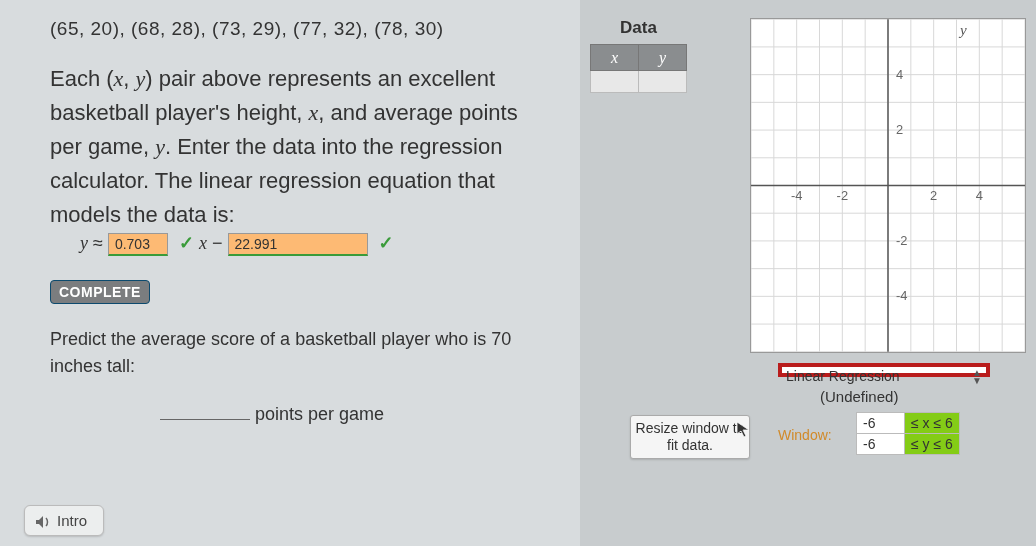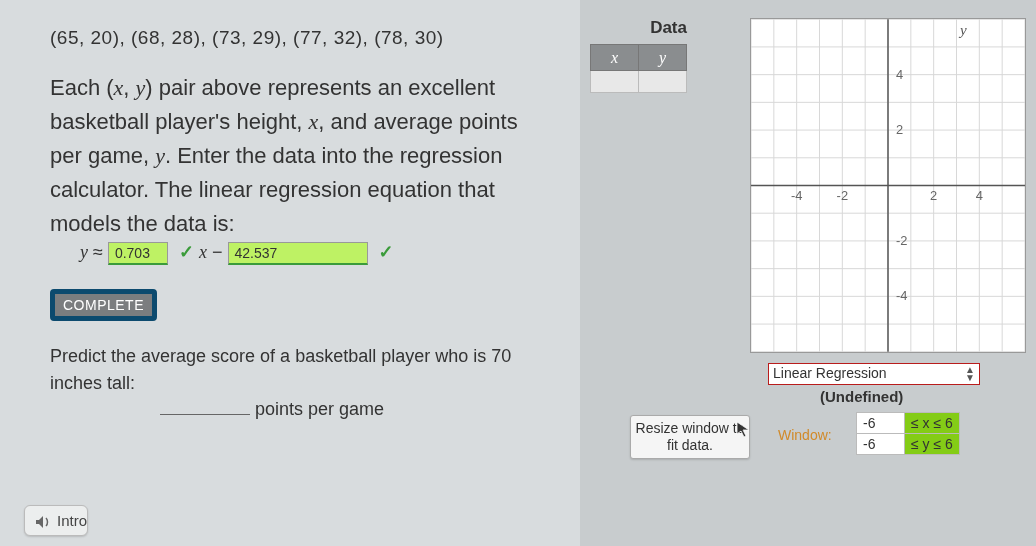--- a/index.html
+++ b/index.html
@@ -1,41 +1,41 @@
 <!DOCTYPE html>
 <html><head>
 <meta charset="utf-8">
 <style>
 *{box-sizing:border-box;margin:0;padding:0}
 body{width:1036px;height:546px;background:#d8dcde;font-family:Arial,Helvetica,sans-serif;font-size:17px;color:#333;overflow:hidden;position:relative}
-.left-panel{position:absolute;left:0;top:0;width:580px;height:402px;padding:27px 28px 0 50px}
+.left-panel{position:absolute;left:0;top:0;width:580px;height:402px;padding:18px 28px 0 50px}
 .right-panel{position:absolute;left:580px;top:0;width:456px;height:546px;background:#c8ccce}
 .points-line{font-size:19px;margin-bottom:22px;letter-spacing:.5px}
 .desc{font-size:22px;line-height:1.55;}
 .it{font-style:italic;font-family:'Times New Roman',serif}
 .eq-line{font-size:18px;margin:0 0 24px 30px}
-.eq-input{display:inline-block;background:#bef264;border:1px solid #999;border-bottom:2px solid #3a9b3a;padding:2px 6px;font-size:14px;font-family:Arial;min-width:60px;vertical-align:baseline}
+.eq-input{display:inline-block;background:#fdba74;border:1px solid #999;border-bottom:2px solid #3a9b3a;padding:2px 6px;font-size:14px;font-family:Arial;min-width:60px;vertical-align:baseline}
 .eq-input.wide{min-width:140px}
 .chk{color:#3a9b3a;font-weight:bold;margin-left:6px}
-.btn-done{display:inline-block;background:#7b7d7f;color:#fff;font-weight:normal;font-size:14px;padding:3px 8px;border-radius:4px;border:5px solid #0c4a6e;letter-spacing:.5px}
+.btn-done{display:inline-block;background:#7b7d7f;color:#fff;font-weight:bold;font-size:14px;padding:3px 8px;border-radius:4px;border:1px solid #0c4a6e;letter-spacing:.5px}
 .btn-done.checked::after{content:" ✔";color:#cfeec0}
-.predict{font-size:18px;line-height:1.5;}
+.predict{font-size:18px;line-height:1.5;margin-bottom:22px}
 .blank{display:inline-block;border-bottom:1px solid #666;width:90px;height:1em;vertical-align:baseline}
-.intro-btn{position:absolute;left:24px;bottom:10px;background:#eceeee;border:1px solid #bbb;border-radius:6px;padding:6px 0 6px 10px;font-size:15px;color:#444;box-shadow:0 1px 2px rgba(0,0,0,.15)}
+.intro-btn{position:absolute;left:24px;bottom:10px;background:#eceeee;border:1px solid #bbb;border-radius:6px;padding:6px 16px 6px 10px;font-size:15px;color:#444;box-shadow:0 1px 2px rgba(0,0,0,.15)}
 .intro-btn .spk{display:inline-block;width:16px;height:14px;margin-right:6px;vertical-align:middle}
 .data-block{position:absolute;left:10px;top:18px}
-.data-title{font-weight:bold;font-size:17px;text-align:right;margin-bottom:6px}
+.data-title{font-weight:bold;font-size:17px;text-align:center;margin-bottom:6px}
 .data-table{border-collapse:collapse}
 .data-table th{background:#8a8d8f;color:#fff;font-style:italic;font-family:'Times New Roman',serif;font-weight:normal;font-size:16px;width:48px;height:26px;border:1px solid #777;text-align:center}
 .data-table td{background:#e8e8e8;height:22px;border:1px solid #bbb}
 .graph{position:absolute;left:170px;top:18px;width:276px;height:335px;background:#fff;border:1px solid #999}
 .graph svg{width:100%;height:100%}
-.reg-select{position:absolute;left:188px;top:363px;width:212px;height:22px;background:#fff;border:1px solid #b91c1c;font-size:14px;padding:1px 4px}
+.reg-select{position:absolute;left:198px;top:363px;width:212px;height:14px;background:#fff;border:4px solid #b91c1c;font-size:14px;padding:1px 4px}
 .reg-select .stepper{float:right;font-size:10px;line-height:8px;color:#555;padding-top:1px}
-.undef{position:absolute;left:240px;top:388px;font-weight:bold;font-size:15px}
+.undef{position:absolute;left:240px;top:388px;font-weight:normal;font-size:15px}
 .resize-btn{position:absolute;left:50px;top:415px;width:120px;background:#f5f5f5;border:1px solid #aaa;font-size:14px;text-align:center;padding:4px 4px;line-height:1.2;border-radius:3px;box-shadow:0 1px 2px rgba(0,0,0,.15)}
 .window-label{position:absolute;left:198px;top:427px;font-size:14px;color:#d18a2a;font-weight:normal}
 .win-table{position:absolute;left:276px;top:412px;border-collapse:collapse;font-size:14px}
 .win-table td{border:1px solid #bbb;background:#84cc16;padding:2px 6px;height:20px}
 .win-table td.val{width:48px;background:#fff}
 .cursor{position:absolute;left:155px;top:420px;width:18px;height:18px}
 .cursor svg{width:18px;height:18px}
 .axis-label{position:absolute;font-style:italic;font-family:'Times New Roman',serif;font-size:15px;color:#555}
 .axis-label.y{left:380px;top:22px}
 </style>
@@ -47,21 +47,21 @@
 
   <p class="desc">
     Each (<span class="it">x</span>, <span class="it">y</span>) pair above represents an excellent basketball player's height, <span class="it">x</span>, and average points per game, <span class="it">y</span>. Enter the data into the regression calculator. The linear regression equation that models the data is:
   </p>
 
   <div class="eq-line">
     <span class="it">y</span> ≈
     <span class="eq-input">0.703</span>
     <span class="chk">✓</span>
     <span class="it">x</span> −
-    <span class="eq-input wide">42.537</span>
+    <span class="eq-input wide">22.991</span>
     <span class="chk">✓</span>
   </div>
 
   <div style="margin-bottom:22px">
     <span class="btn-done">COMPLETE</span>
   </div>
 
   <p class="predict">Predict the average score of a basketball player who is 70 inches tall:</p>
 
   <p style="margin:0 0 26px 110px;font-size:18px">

